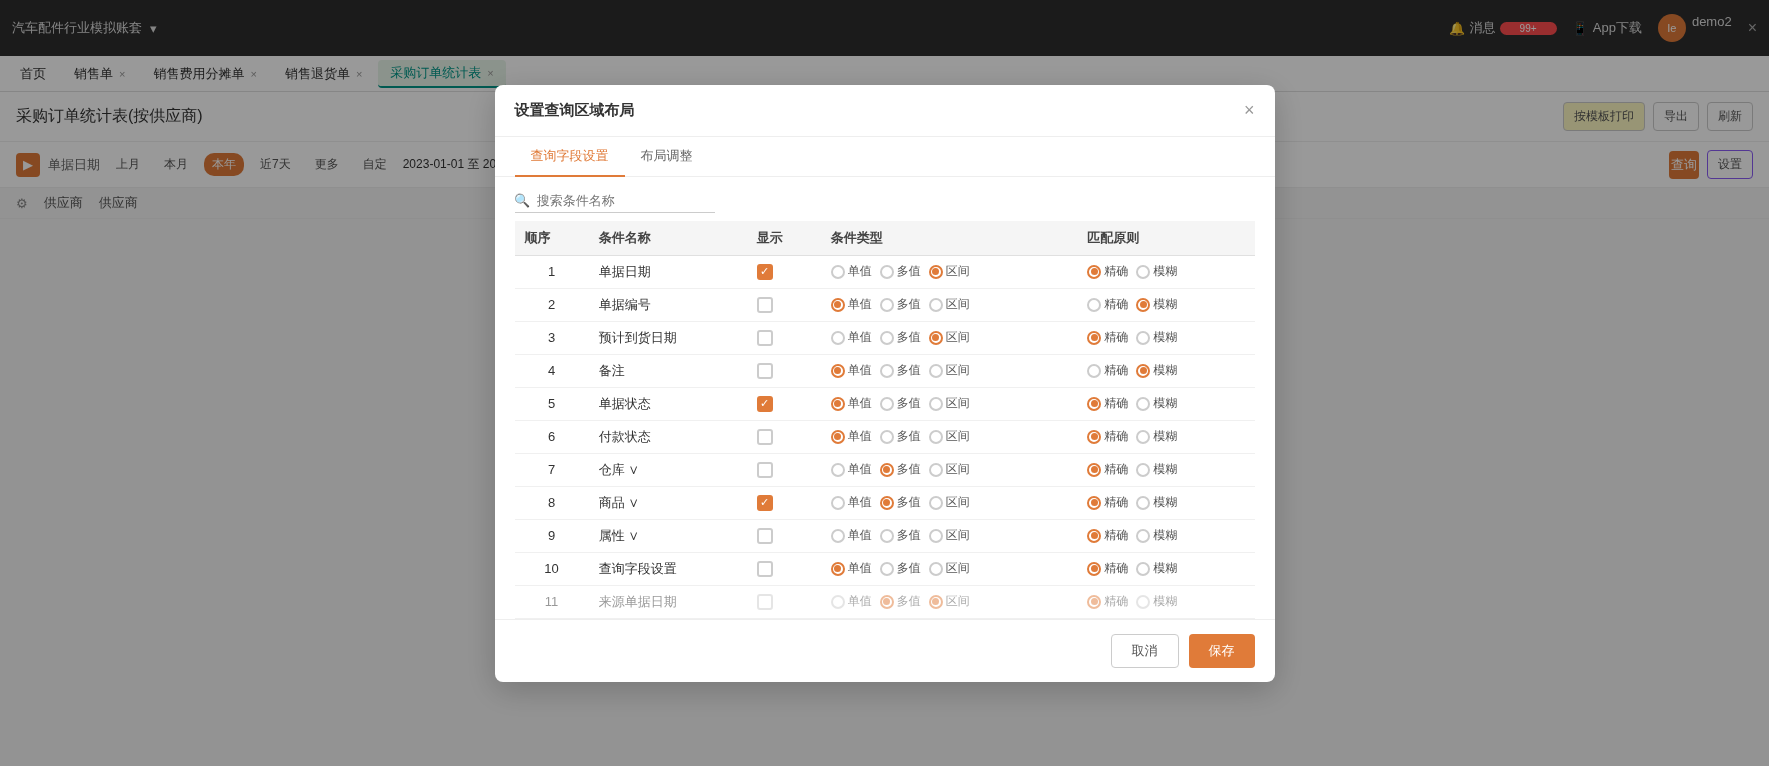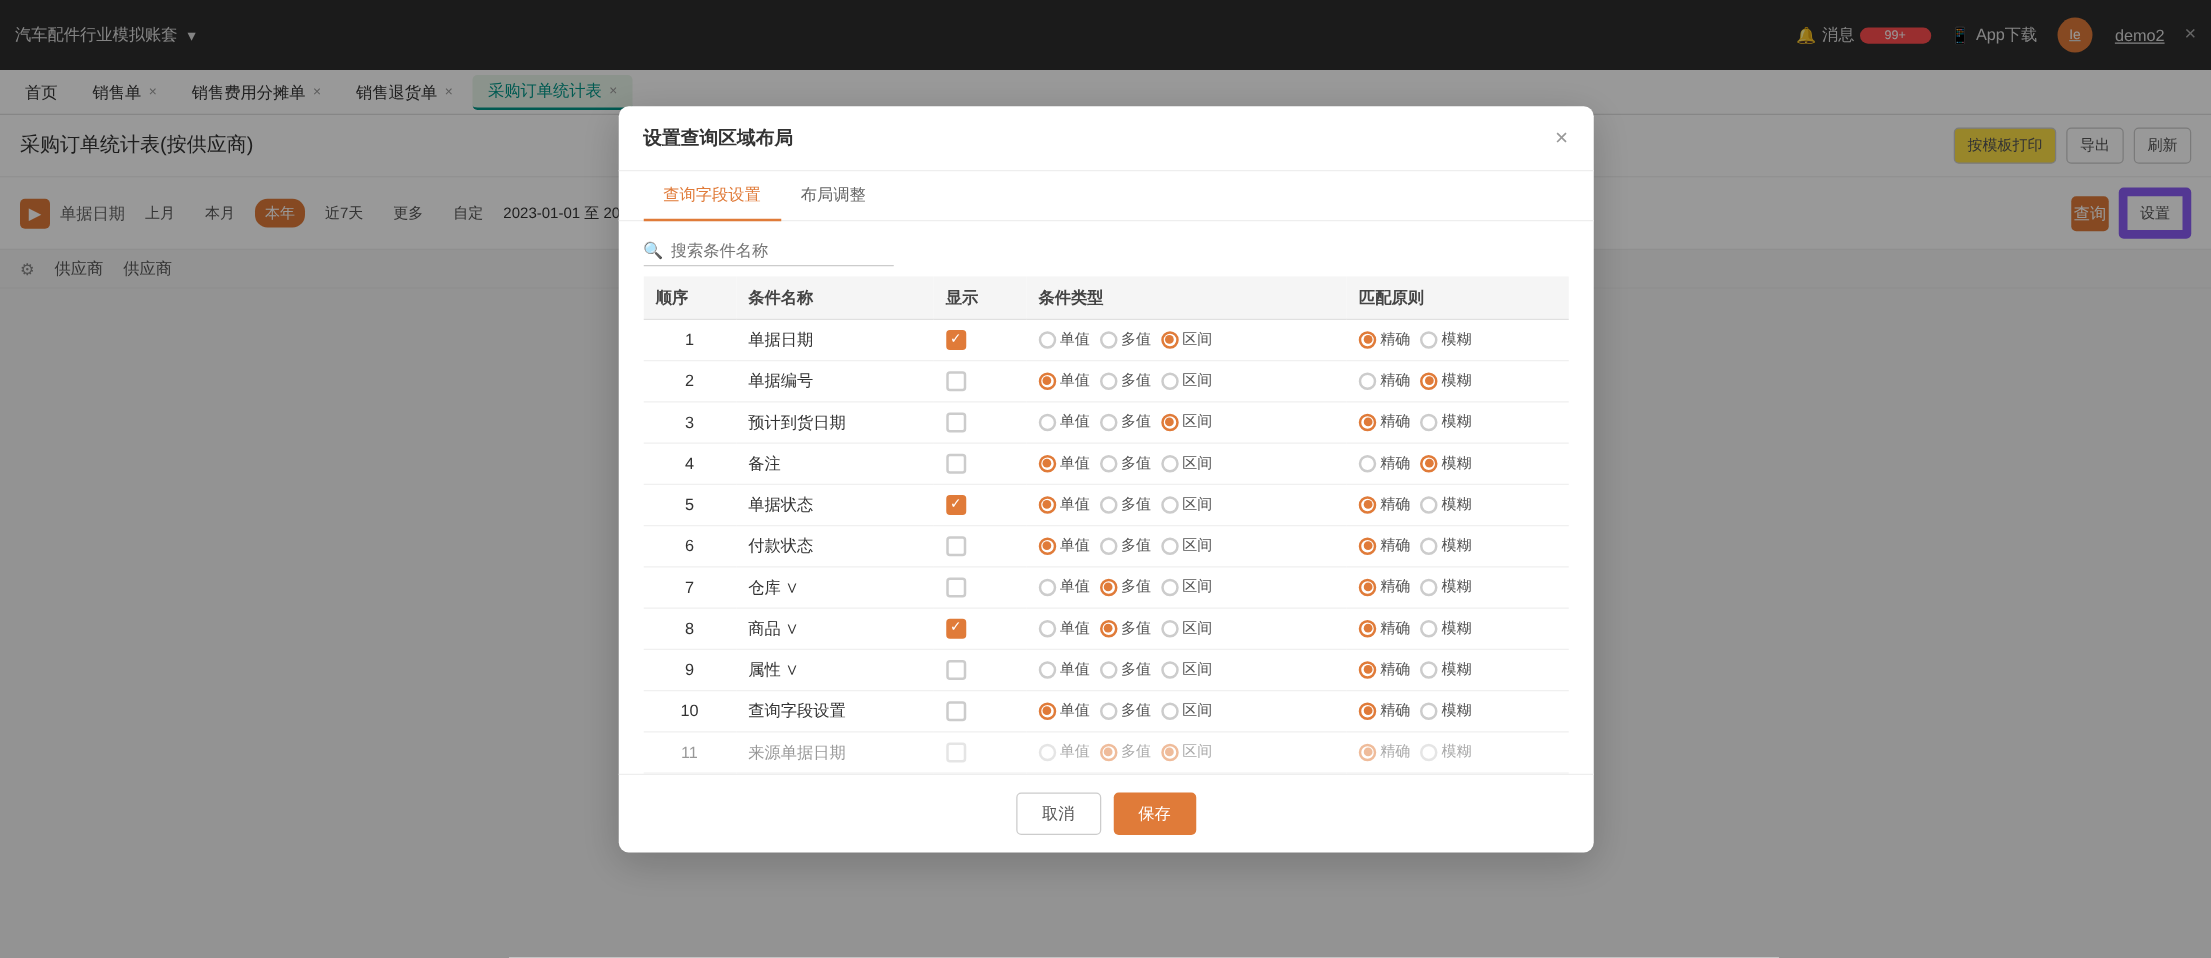--- a/index.html
+++ b/index.html
@@ -58,40 +58,40 @@
     .page-header {
       background: #fff;
       padding: 10px 16px;
       display: flex;
       align-items: center;
       justify-content: space-between;
       border-bottom: 1px solid #eee;
     }
     .page-title { font-size: 16px; font-weight: normal; color: #333; }
     .page-actions { display: flex; align-items: center; gap: 8px; }
-    .btn-print { background: #fde047; border: 1px solid #ccc; border-radius: 4px; padding: 5px 10px; cursor: pointer; color: #555; font-size: 12px; }
+    .btn-print { background: #fef9c3; border: 1px solid #ccc; border-radius: 4px; padding: 5px 10px; cursor: pointer; color: #555; font-size: 12px; }
     .btn-export { background: #fff; border: 1px solid #ccc; border-radius: 4px; padding: 5px 10px; cursor: pointer; color: #555; font-size: 12px; }
     .btn-refresh { background: #fff; border: 1px solid #ccc; border-radius: 4px; padding: 5px 10px; cursor: pointer; color: #555; font-size: 12px; }
 
     
     .filter-bar {
       background: #fff;
       padding: 8px 16px;
       display: flex;
       align-items: center;
       gap: 8px;
       border-bottom: 1px solid #eee;
     }
     .filter-toggle { width: 24px; height: 24px; background: #e07b39; color: #fff; border-radius: 4px; display: flex; align-items: center; justify-content: center; cursor: pointer; }
     .filter-label { color: #666; font-size: 13px; }
     .date-option { padding: 3px 8px; border-radius: 3px; cursor: pointer; font-size: 12px; color: #555; }
     .date-option.active { background: #e07b39; color: #fff; border-radius: 10px; }
     .date-range { color: #333; font-size: 12px; }
     .btn-query { background: #e07b39; color: #fff; border: none; border-radius: 4px; padding: 5px 2px; cursor: pointer; font-size: 13px; }
-    .btn-settings { background: #fff; border: 7px solid #8b5cf6; border-radius: 4px; padding: 5px 10px; cursor: pointer; color: #555; font-size: 12px; }
+    .btn-settings { background: #fff; border: 1px solid #8b5cf6; border-radius: 4px; padding: 5px 10px; cursor: pointer; color: #555; font-size: 12px; }
 
     
     .table-header {
       background: #f5f5f5;
       padding: 6px 16px;
       display: flex;
       align-items: center;
       gap: 16px;
       border-bottom: 1px solid #eee;
     }
@@ -227,21 +227,21 @@
       content: '✓';
       color: #fff;
       font-size: 11px;
       line-height: 1;
     }
 
     
     .modal-footer {
       padding: 14px 20px;
       display: flex;
-      justify-content: center;
+      justify-content: flex-end;
       gap: 10px;
       border-top: 1px solid #eee;
     }
     .btn-cancel {
       padding: 7px 20px;
       border: 1px solid #ccc;
       border-radius: 4px;
       background: #fff;
       cursor: pointer;
       font-size: 13px;
@@ -275,21 +275,21 @@
   <div class="top-bar-right">
     <div class="notification-btn">
       <span>🔔</span>
       <span>消息</span>
       <span class="badge">99+</span>
     </div>
     <div class="notification-btn">
       <span>📱</span>
       <span>App下载</span>
     </div>
-    <div style="display:flex;align-items:center;gap:18px;text-decoration:underline;">
+    <div style="display:flex;gap:6px;">
       <div class="avatar">Ie</div>
       <span>demo2</span>
     </div>
     <span class="close-top">×</span>
   </div>
 </div>
 
 <div class="tab-bar">
   <div class="tab-item">
     <span>首页</span>

